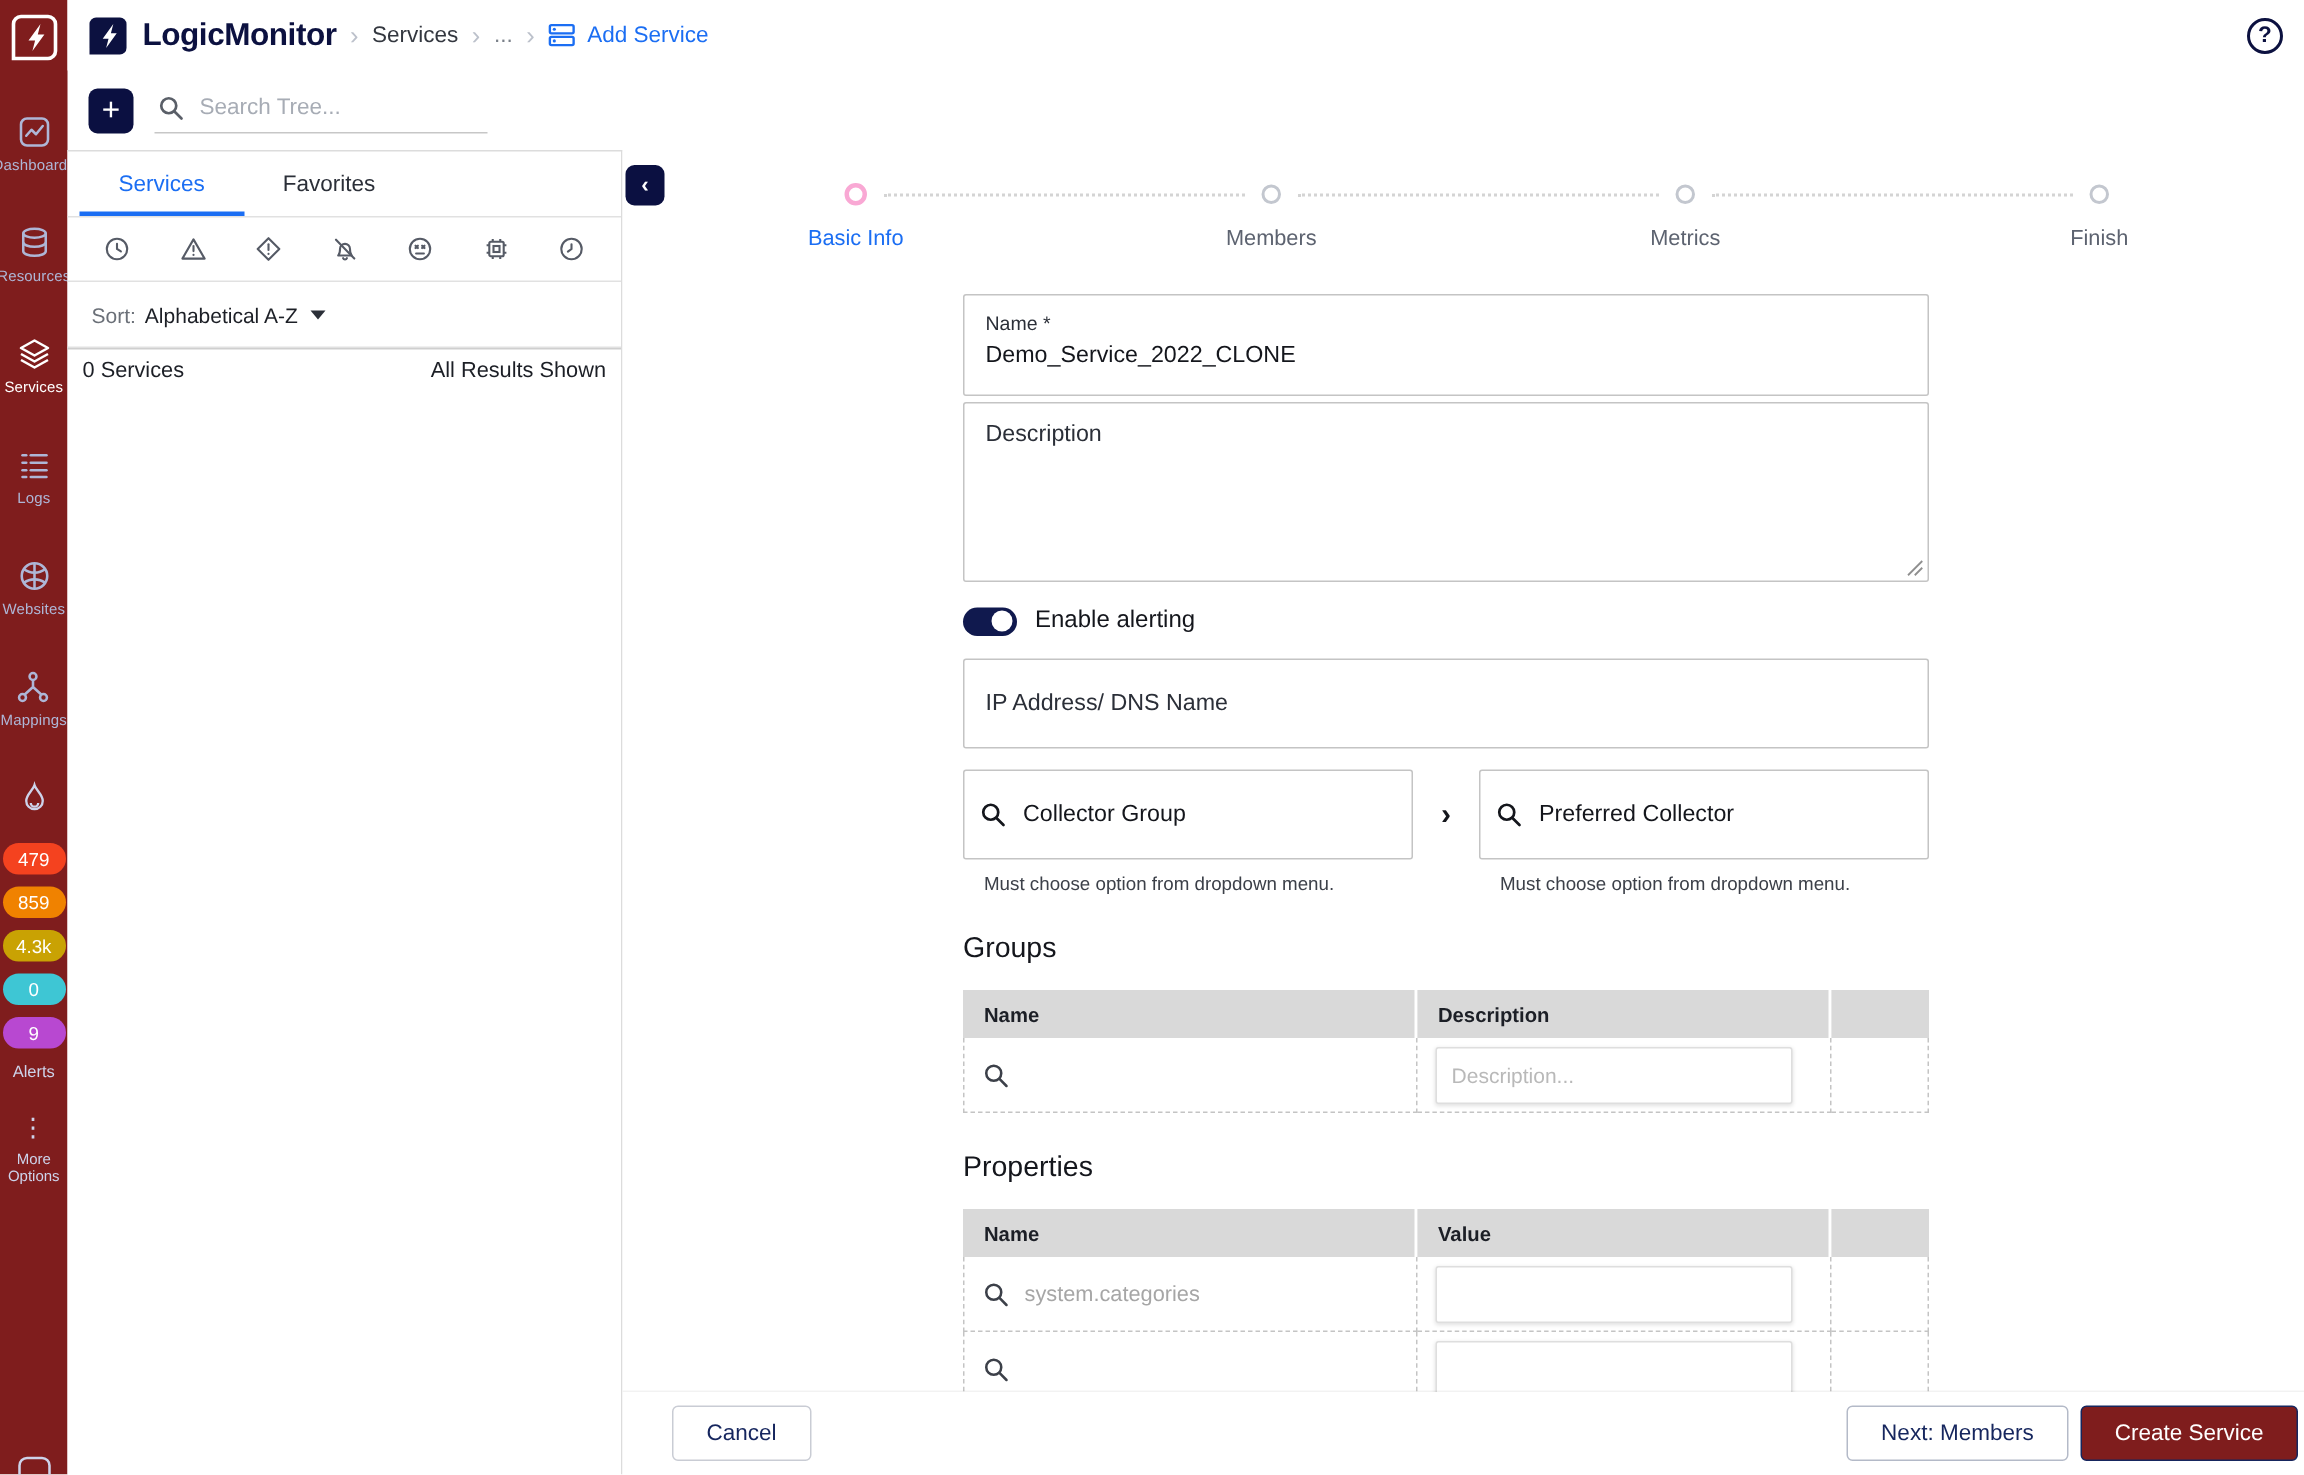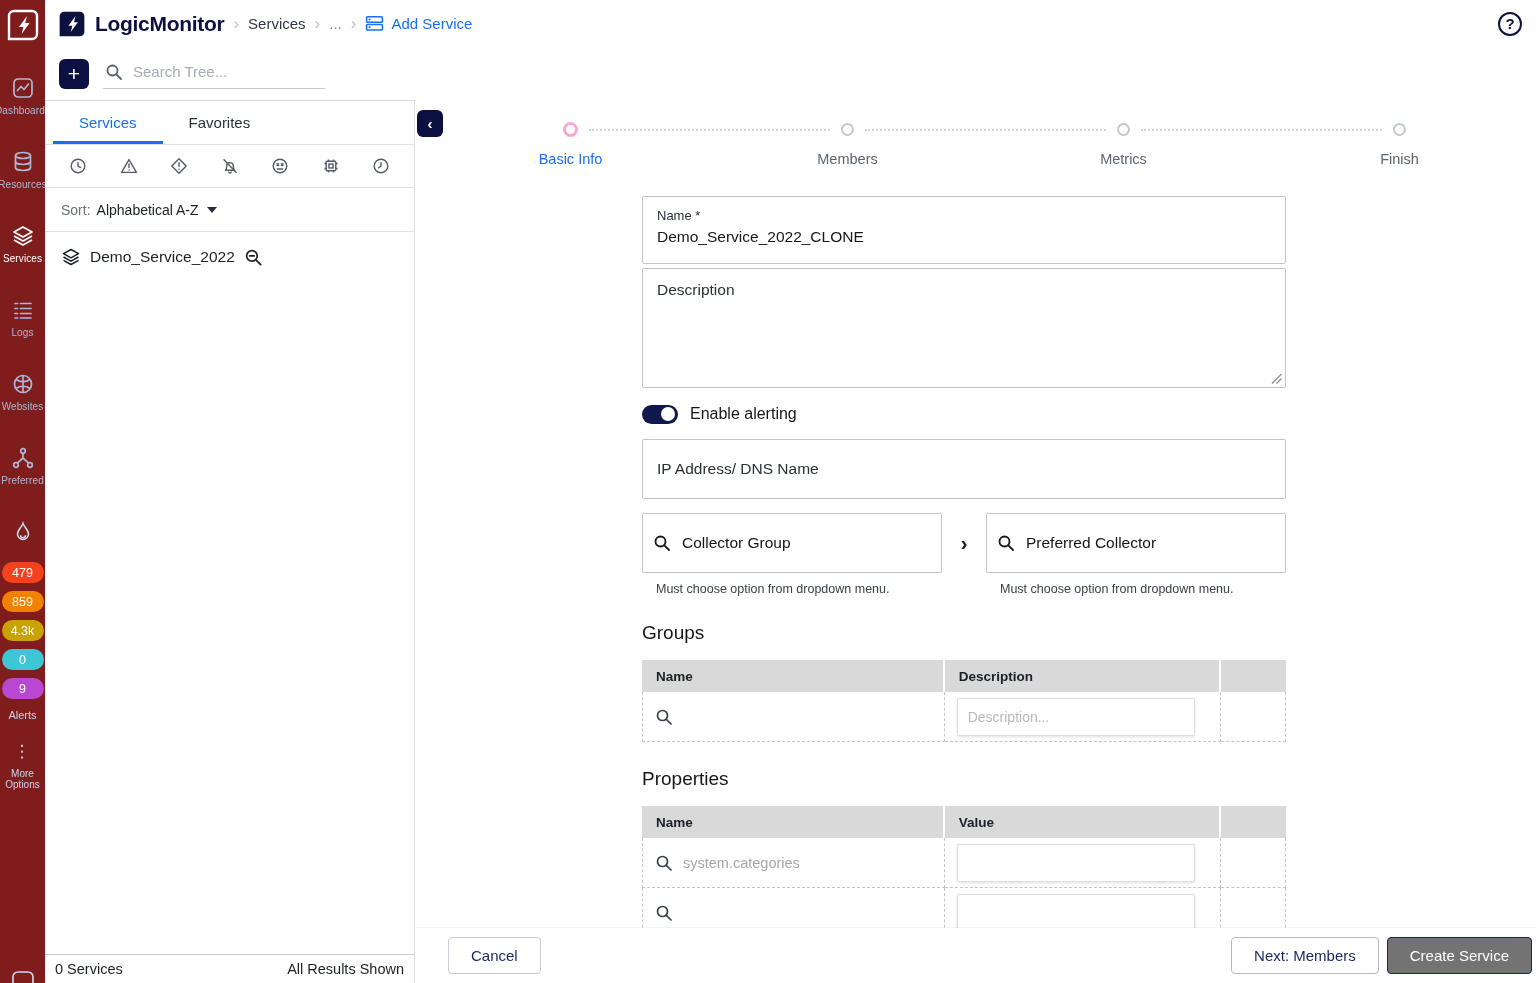--- a/index.html
+++ b/index.html
@@ -106,21 +106,21 @@
   .lm-td { height:50px; border-bottom:1px dashed #c4c4c4; border-right:1px dashed #c4c4c4; display:flex; align-items:center; padding-left:12px; color:#6b7078; }
   .lm-td:first-child { border-left:1px dashed #c4c4c4; }
   .cell-input { width:238px; height:38px; border:1px solid #dedede; border-radius:2px; box-shadow:0 1px 3px rgba(0,0,0,.12); padding:0 10px; font-size:14px; outline:none; font-family:"Liberation Sans",sans-serif; color:#333; }
   .cell-input::placeholder { color:#b9b9b9; }
   .cell-ph { font-size:14.5px; color:#a6a6a6; margin-left:10px; }
 
   .main-footer { position:absolute; left:0; right:0; bottom:0; height:55px; background:#fff; display:flex; align-items:center; box-shadow:0 -1px 0 rgba(0,0,0,.05); z-index:4; }
   .btn { height:37px; border-radius:4px; font-size:15px; font-family:"Liberation Sans",sans-serif; font-weight:500; display:flex; align-items:center; padding:0 22px; }
   .btn-cancel { margin-left:33px; background:#fff; border:1px solid #c9ccd4; color:#16265e; }
   .btn-next { margin-left:auto; background:#fff; border:1px solid #b4bac8; color:#16265e; }
-  .btn-create { margin-left:8px; margin-right:4px; background:#737373; border:1px solid #16265e; color:#fff; }
+  .btn-create { margin-left:8px; margin-right:4px; background:#7f1d1d; border:1px solid #16265e; color:#fff; }
 
   svg { display:block; }
 </style>
 </head>
 <body>
 
 <div class="app" data-interactable="false">
 
   <nav class="rail" data-interactable="false">
     <div class="rail-logo" data-interactable="true">
@@ -187,21 +187,21 @@
     </div>
     <div class="rail-item" data-interactable="true">
       <span data-interactable="false">
           <svg width="24" height="24" viewBox="0 0 24 24" fill="none" stroke="currentColor" stroke-width="1.7">
             <circle cx="12" cy="5" r="2.3"></circle>
             <circle cx="5" cy="19" r="2.3"></circle>
             <circle cx="19" cy="19" r="2.3"></circle>
             <path d="M12 7.3 V12 M12 12 L6.3 17.2 M12 12 L17.7 17.2"></path>
           </svg>
         </span>
-      <span data-interactable="false">Preferred</span>
+      <span data-interactable="false">Mappings</span>
     </div>
 
     <div class="rail-flame" data-interactable="true">
       <svg width="22" height="26" viewBox="0 0 24 26" fill="none" stroke="currentColor" stroke-width="1.7">
           <path d="M12 2.5 c1.2 4 6 7 6 11.5 a6 6 0 0 1 -12 0 c0 -4.5 4.8 -7.5 6 -11.5 z"></path>
           <path d="M9.3 15.5 a2.7 2.7 0 0 0 5.4 0"></path>
         </svg>
     </div>
 
     <div class="badge" data-interactable="true" style="background: rgb(244, 66, 31);">479</div>
@@ -331,39 +331,20 @@
         </div>
 
         <div class="sort-row" data-interactable="false">
           <span class="sort-label" data-interactable="false">Sort:</span>
           <span class="sort-value" data-interactable="true">
             <span data-interactable="false">Alphabetical A-Z</span>
             <span class="caret-down" data-interactable="false"></span>
           </span>
         </div>
 
-        <div class="tree-body" data-interactable="false">
-          <div class="tree-item" data-interactable="true">
-            <span data-interactable="false">
-                <svg width="20" height="20" viewBox="0 0 24 24" fill="none" stroke="#1c1f26" stroke-width="1.8" stroke-linejoin="round">
-                  <path d="M12 3 L21 8 12 13 3 8 Z"></path>
-                  <path d="M3 12 L12 17 21 12"></path>
-                  <path d="M3 16 L12 21 21 16"></path>
-                </svg>
-              </span>
-            <span data-interactable="false">Demo_Service_2022</span>
-            <span data-interactable="true">
-                <svg width="19" height="19" viewBox="0 0 18 18" fill="none" stroke="#1c1f26" stroke-width="1.6" stroke-linecap="round">
-                  <circle cx="7.5" cy="7.5" r="5"></circle>
-                  <path d="M11.3 11.3 L15.8 15.8"></path>
-                  <path d="M5.3 7.5 h4.4"></path>
-                </svg>
-              </span>
-          </div>
-        </div>
 
         <div class="panel-footer" data-interactable="false">
           <span data-interactable="false">0 Services</span>
           <span data-interactable="false">All Results Shown</span>
         </div>
       </aside>
 
       <section class="main" data-interactable="false">
         <button class="collapse-btn" data-interactable="true">
             <span data-interactable="false">‹</span>

